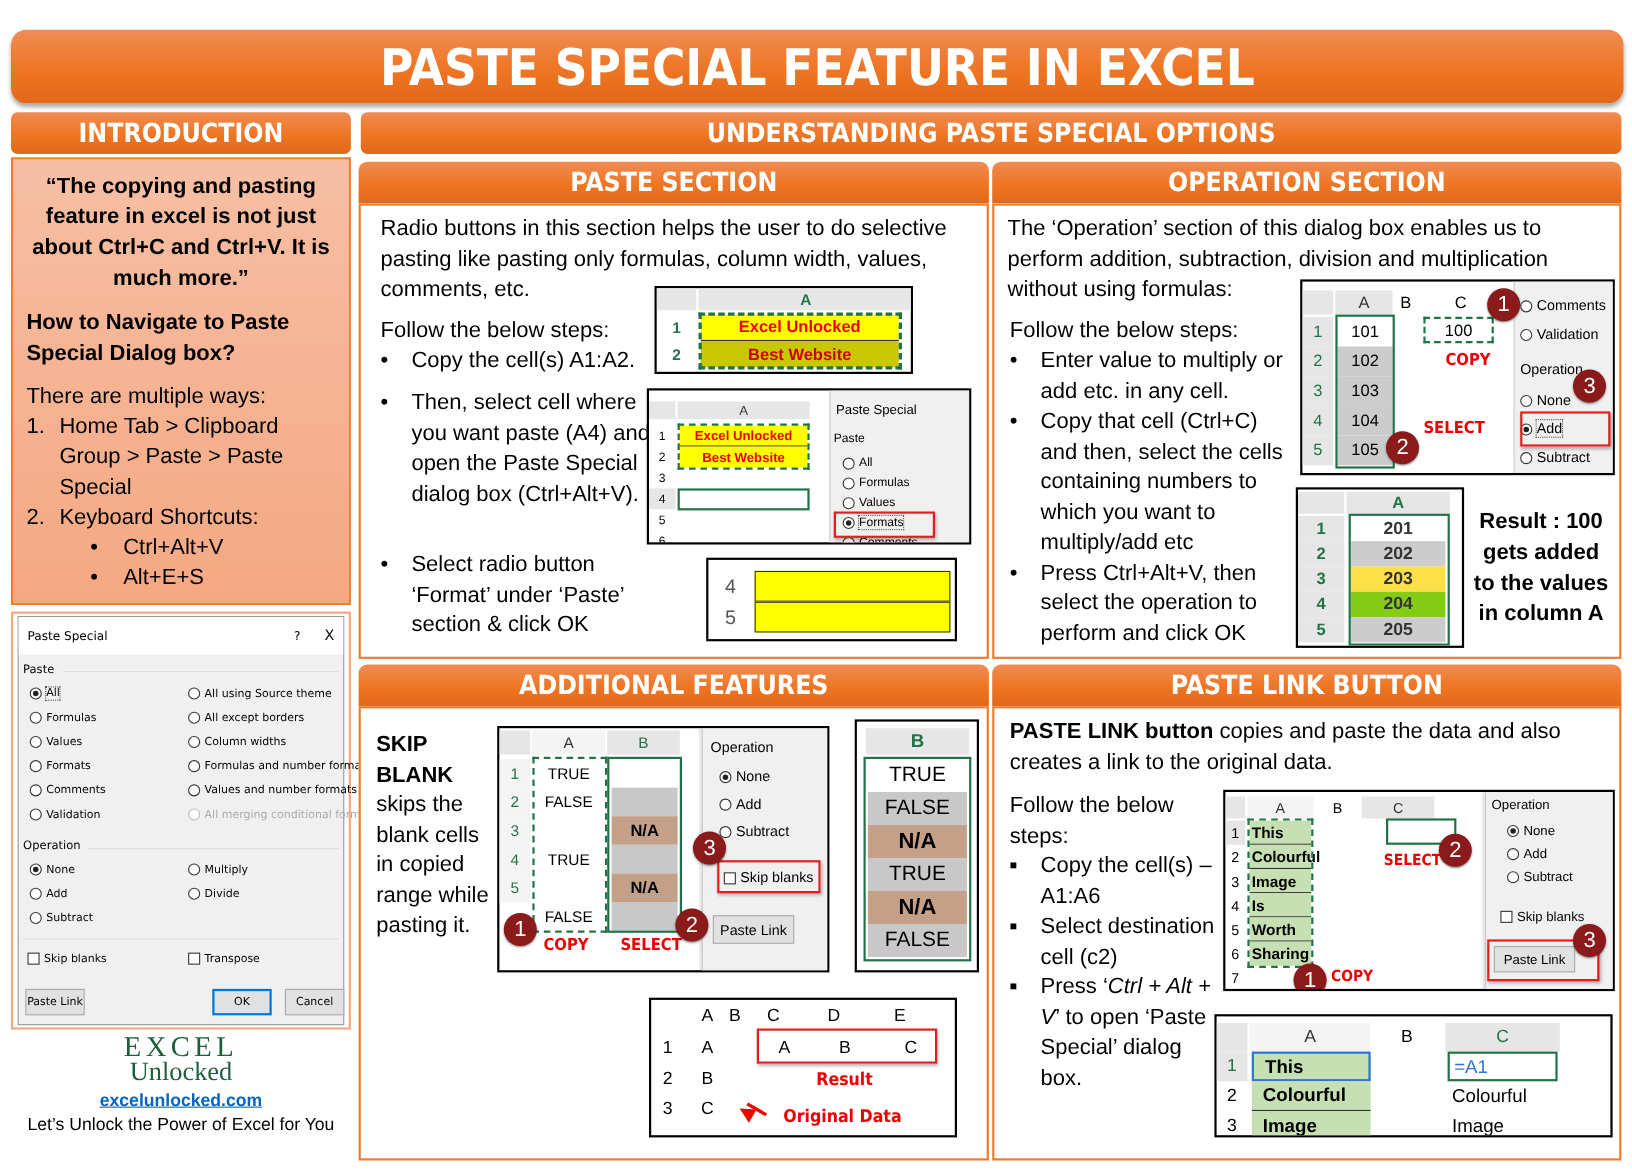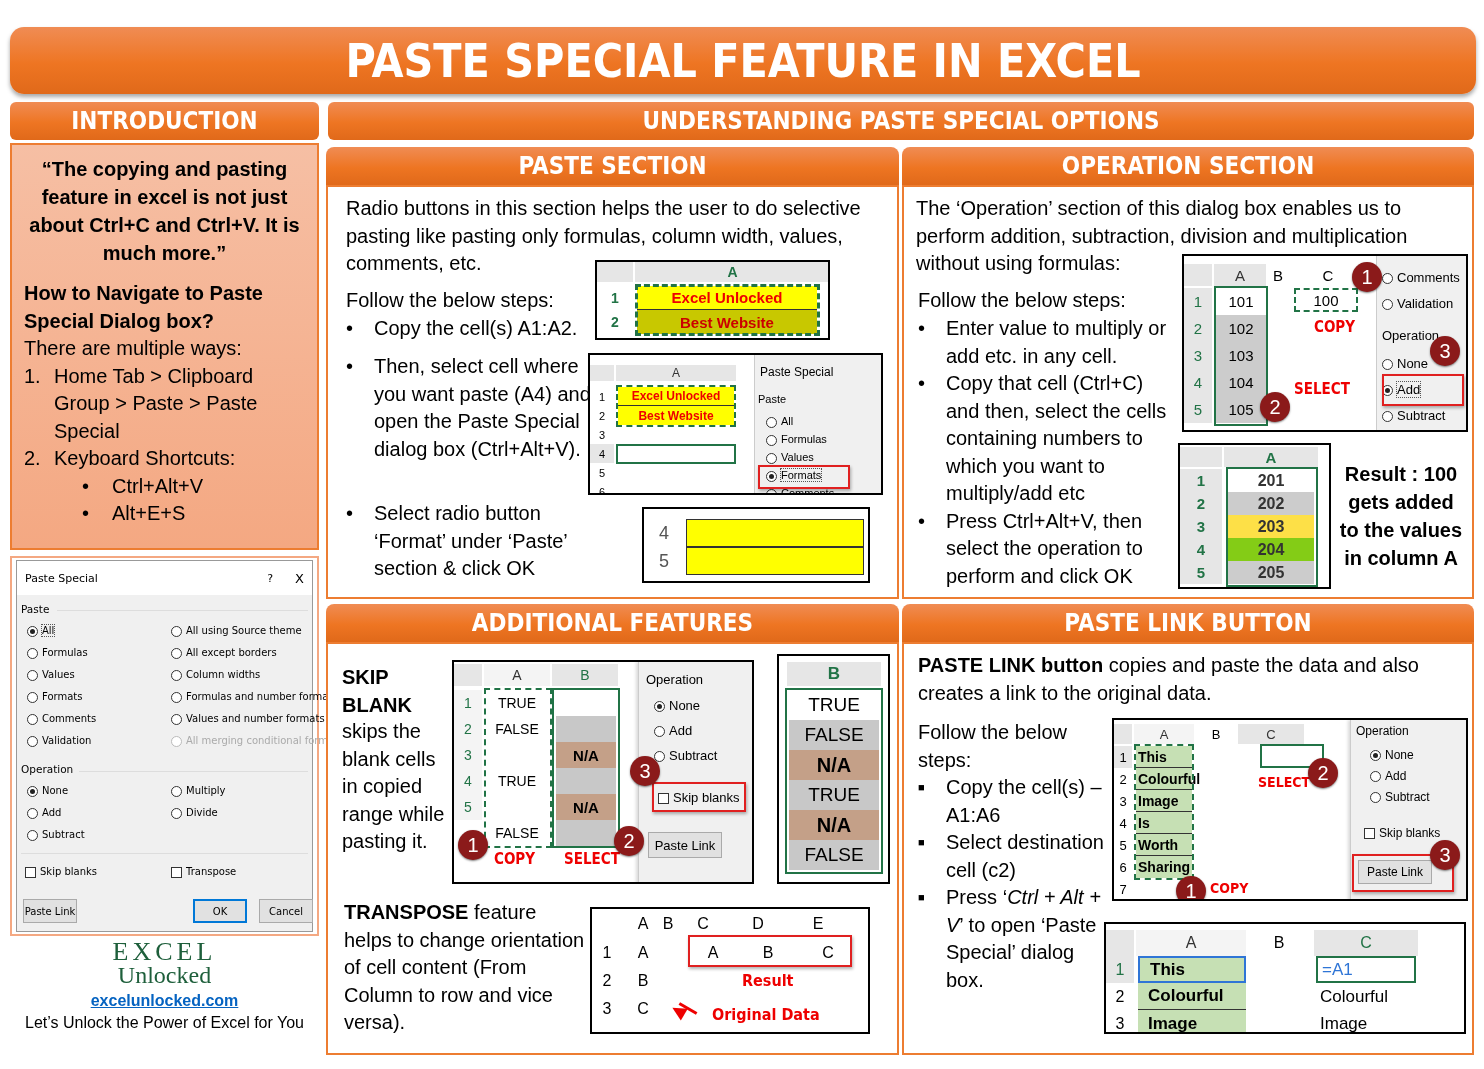--- a/index.html
+++ b/index.html
@@ -5,21 +5,21 @@
 *{box-sizing:border-box;margin:0;padding:0}
 body{width:1484px;height:1069px;background:#fff;font-family:"Liberation Sans",sans-serif;position:relative;overflow:hidden;color:#000}
 .abs{position:absolute}
 .hdr{background:linear-gradient(#f08c54,#ee7522 55%,#e0691a);color:#fff;font-weight:bold;text-align:center;border-radius:10px 10px 0 0;display:flex;align-items:center;justify-content:center;font-family:"DejaVu Sans Condensed","Liberation Sans",sans-serif}
 .main-title{left:10px;top:27px;width:1466px;height:67px;border-radius:14px;font-size:46px;box-shadow:0 3px 4px rgba(0,0,0,.35);letter-spacing:0}
 .sub-hdr{height:38px;font-size:24px;border-radius:6px}
 .panel{border:2px solid #ed7d31;background:#fff}
 .intro-box{left:10px;top:143px;width:309px;height:407px;background:linear-gradient(#f6bfa4,#f4a882);border:2px solid #ed7d31;font-size:20px;padding:10px 12px}
 .intro-box .quote{font-weight:bold;text-align:center;line-height:28px}
 .intro-box .q2{font-weight:bold;line-height:28px;margin-top:12px}
-.intro-box .ways{line-height:27.5px}
+.intro-box .ways{margin-top:12px;line-height:27.5px}
 .intro-box ol{padding-left:30px;list-style:none}
 .intro-box li.num{position:relative}
 .intro-box li.num span.n{position:absolute;left:-30px}
 .intro-box ul{list-style:none;padding-left:28px}
 .intro-box ul li{position:relative;padding-left:30px}
 .intro-box ul li::before{content:"•";position:absolute;left:0}
 
 .dlg-wrap{left:10px;top:556px;width:309px;height:380px;border:2px solid #f4a882;background:#fff}
 .dlg{position:absolute;left:4px;top:2px;right:4px;bottom:2px;border:1px solid #999;background:#f0f0f0;font-size:10.5px;font-family:"DejaVu Sans","Liberation Sans",sans-serif}
 .dlg .tbar{height:34px;background:#fff;display:flex;align-items:center;padding:0 8px;font-size:11px}
@@ -235,21 +235,20 @@
   <div class="cell" style="left:48px;top:70px;width:86px;height:23px;font-size:16px;font-weight:bold;color:#333;background:#fde047">203</div>
   <div class="cell" style="left:48px;top:93px;width:86px;height:23px;font-size:16px;font-weight:bold;color:#333;background:#84cc16">204</div>
   <div class="cell" style="left:48px;top:116px;width:86px;height:23px;font-size:16px;font-weight:bold;color:#333;background:#ccc">205</div>
   <div class="abs" style="left:46px;top:22px;width:92px;height:120px;border:2px solid #217346"></div>
 </div>
 
 <div class="abs hdr sub-hdr" style="left:326px;top:604px;width:573px;border-radius:8px 8px 0 0">ADDITIONAL FEATURES</div>
 <div class="abs panel" style="left:326px;top:642px;width:573px;height:413px">
   <div class="txt abs" style="left:14px;top:20px;width:100px;font-weight:bold">SKIP BLANK</div>
   <div class="txt abs" style="left:14px;top:74px;width:106px">skips the blank cells in copied range while pasting it.</div>
-  <div class="txt abs" style="left:16px;top:255px;width:245px"><b>TRANSPOSE</b> <span>feature helps to change orientation of cell content (From Column to row and vice versa).</span></div>
 </div>
 
 <div class="xl" style="left:452px;top:660px;width:302px;height:224px">
   <div class="cell colhdr" style="left:0;top:2px;width:28px;height:22px"></div>
   <div class="cell colhdr" style="left:30px;top:2px;width:66px;height:22px;font-size:14px;background:#f4f4f4">A</div>
   <div class="cell colhdr" style="left:98px;top:2px;width:66px;height:22px;font-size:14px;color:#217346">B</div>
   <div class="cell rowhdr" style="left:0;top:28px;width:28px;height:26px;font-size:14px;background:#f4f4f4">1</div>
   <div class="cell rowhdr" style="left:0;top:54px;width:28px;height:26px;font-size:14px;background:#f4f4f4">2</div>
   <div class="cell rowhdr" style="left:0;top:80px;width:28px;height:26px;font-size:14px;background:#f4f4f4">3</div>
   <div class="cell rowhdr" style="left:0;top:106px;width:28px;height:26px;font-size:14px;background:#f4f4f4">4</div>

